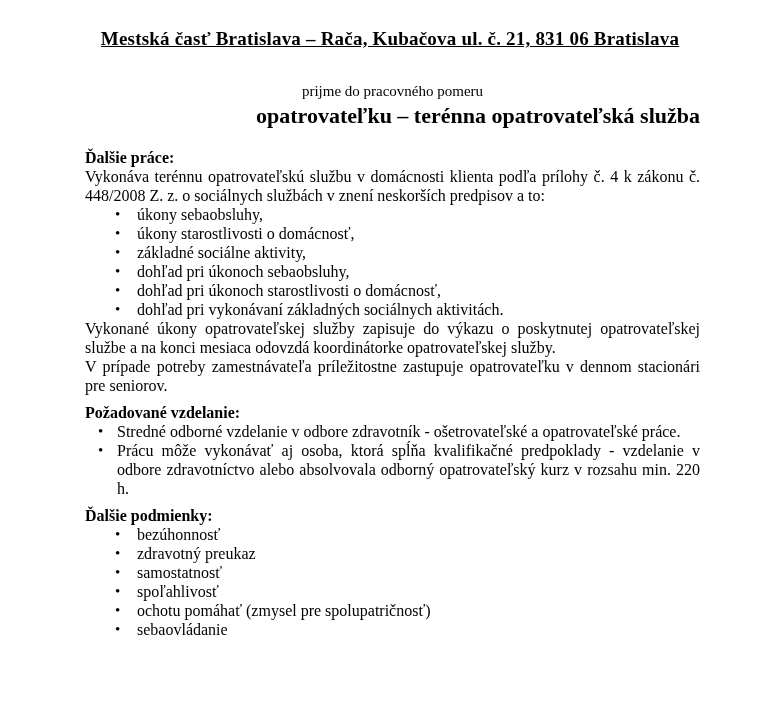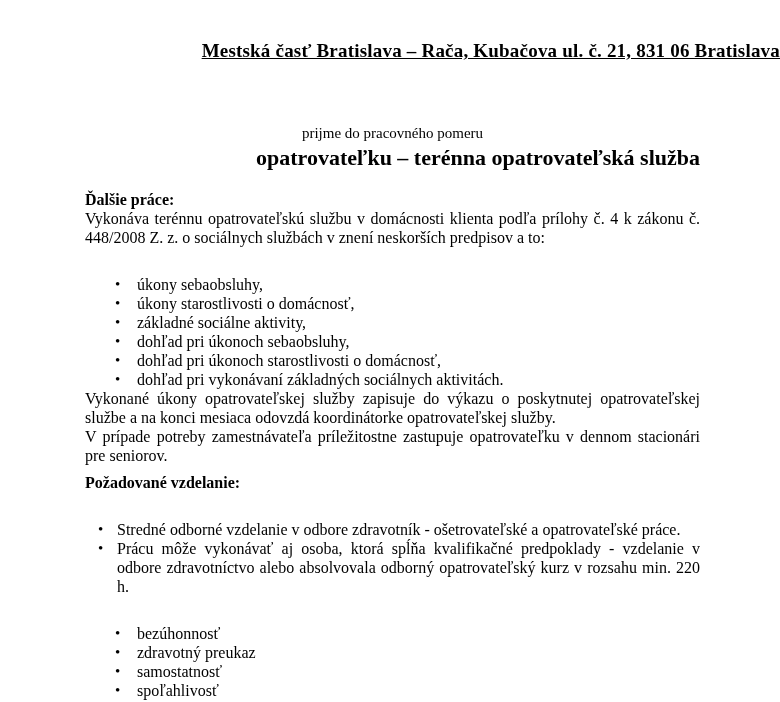--- a/index.html
+++ b/index.html
@@ -10,29 +10,29 @@
     height: 702px;
     background: #ffffff;
     font-family: "Liberation Serif", "DejaVu Serif", serif;
     color: #000000;
     overflow: hidden;
   }
   .content {
     padding: 0 80px 0 85px;
   }
   .doc-header {
-    margin-top: 40px;
-    text-align: right;
+    margin-top: 28px;
+    text-align: center;
     font-size: 19px;
     font-weight: bold;
     text-decoration: underline;
     letter-spacing: 0.2px;
   }
   .intro-line {
-    margin-top: 63px;
+    margin-top: 33px;
     text-align: center;
     font-size: 15px;
   }
   .job-title {
     margin-top: 3px;
     text-align: right;
     font-size: 22px;
     font-weight: bold;
   }
   .main {
@@ -40,21 +40,21 @@
     font-size: 16px;
     line-height: 19px;
   }
   .section-heading {
     font-weight: bold;
   }
   .gap-before { margin-top: 8px; }
   p.body-para {
     text-align: justify;
   }
-  ul { list-style: none; margin-top: 28px; }
+  ul { list-style: none; }
   ul.bullets-wide li {
     position: relative;
     padding-left: 52px;
     text-align: justify;
   }
   ul.bullets-wide li::before {
     content: "\2022";
     position: absolute;
     left: 30px;
     font-size: 15px;
@@ -103,20 +103,21 @@
       <div class="gap-before">
         <div class="section-heading">Požadované vzdelanie:</div>
         <ul class="bullets-narrow">
             <li>Stredné odborné vzdelanie v odbore zdravotník - ošetrovateľské a opatrovateľské práce.</li>
             <li>Prácu môže vykonávať aj osoba, ktorá spĺňa kvalifikačné predpoklady - vzdelanie v odbore zdravotníctvo alebo absolvovala odborný opatrovateľský kurz v rozsahu min. 220 h.</li>
           </ul>
       </div>
 
 
       <div class="gap-before">
+        <div class="section-heading">Ďalšie podmienky:</div>
         <ul class="bullets-wide">
             <li>bezúhonnosť</li>
             <li>zdravotný preukaz</li>
             <li>samostatnosť</li>
             <li>spoľahlivosť</li>
             <li>ochotu pomáhať (zmysel pre spolupatričnosť)</li>
             <li>sebaovládanie</li>
           </ul>
       </div>
 

